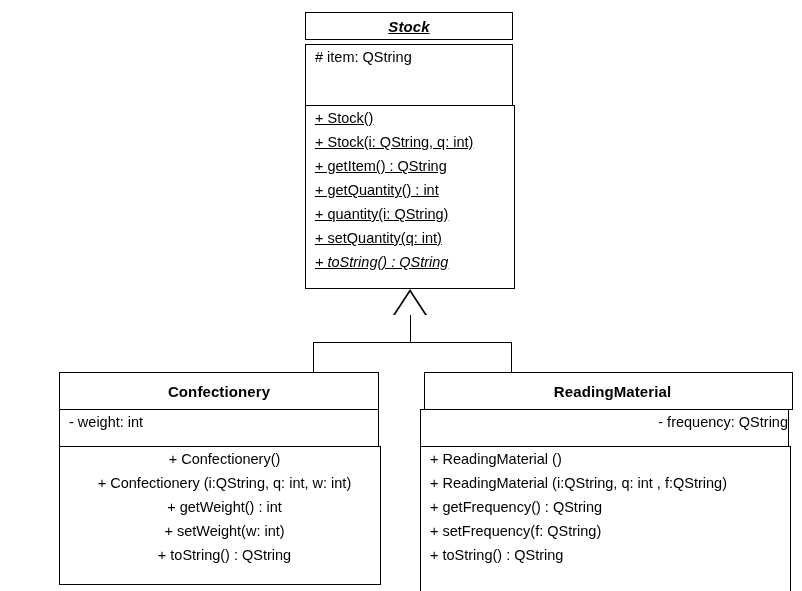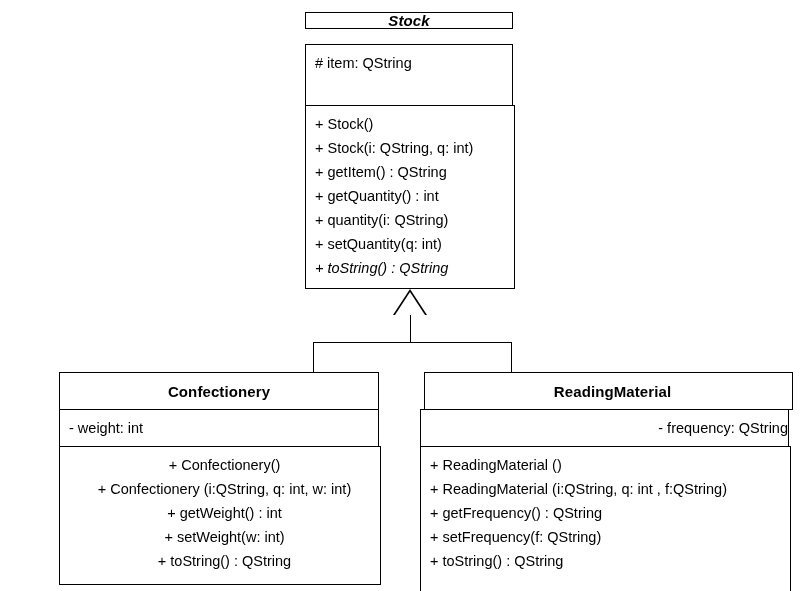--- a/index.html
+++ b/index.html
@@ -38,21 +38,21 @@
   }
   .class-title {
     font-size: 15px;
     font-weight: bold;
     letter-spacing: 0.1px;
   }
   .class-title.abstract {
     font-style: italic;
   }
   .cmp-body {
-    padding: 6px 0 4px 0;
+    padding: 0 0 4px 0;
   }
   .member {
     font-size: 14.5px;
     line-height: 24px;
     white-space: pre;
     padding-left: 9px;
     color: #000000;
   }
   .member.abstract {
     font-style: italic;
@@ -89,29 +89,29 @@
     border-color: transparent transparent #ffffff transparent;
   }
 </style>
 </head>
 <body>
 
 <div id="canvas">
 
   <div class="uml-class" style="left:305px; top:12px; width:210px; height:277px;">
 
-    <div class="compartment cmp-name" style="left:0px; top:0px; width:208px; height:17px;">
+    <div class="compartment cmp-name" style="left:0px; top:0px; width:208px; height:28px;text-decoration:underline;">
       <span class="class-title abstract">Stock</span>
     </div>
 
     <div class="compartment cmp-body" style="left:0px; top:32px; width:208px; height:62px;">
       <div class="member"># item: QString</div>
     </div>
 
-    <div class="compartment cmp-body" style="left:0px; top:93px; width:210px; height:184px;">
+    <div class="compartment cmp-body" style="left:0px; top:93px; width:210px; height:184px;text-decoration:underline;">
       <div class="member">+ Stock()</div>
       <div class="member">+ Stock(i: QString, q: int)</div>
       <div class="member">+ getItem() : QString</div>
       <div class="member">+ getQuantity() : int</div>
       <div class="member">+ quantity(i: QString)</div>
       <div class="member">+ setQuantity(q: int)</div>
       <div class="member abstract">+ toString() : QString</div>
     </div>
   </div>
 

